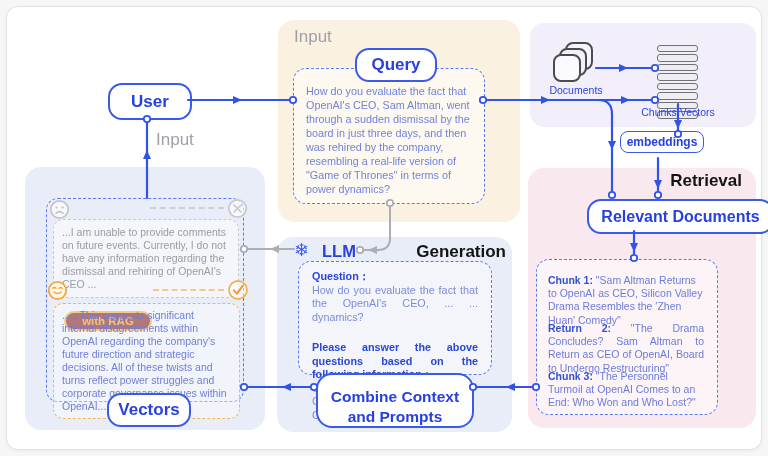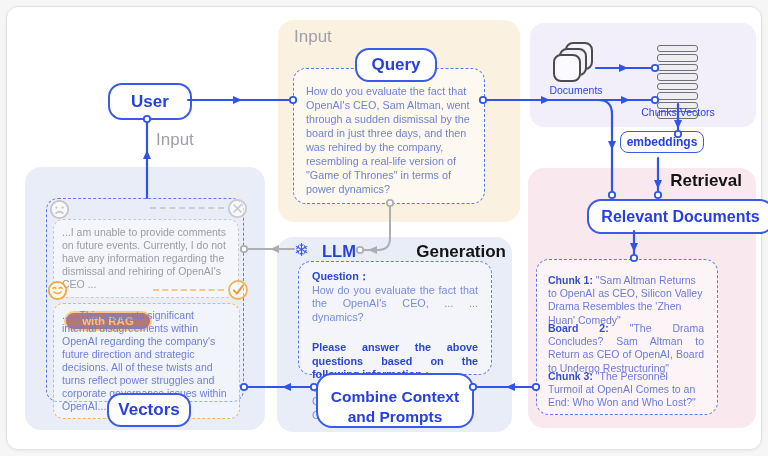--- a/index.html
+++ b/index.html
@@ -78,21 +78,21 @@
   </div>
   <div class="minilabel" style="left:638px;top:106px;width:80px;">Chunks Vectors</div>
   <div class="node" style="left:620px;top:131px;width:82px;height:20px;font-size:12px;border-width:1.8px;border-radius:8px;font-weight:600;">embeddings</div>
 
   <div class="node" style="left:543px;top:199px;width:183px;height:31px;font-size:16px;margin-left:44px;">Relevant Documents</div>
   <div class="dashed" style="left:536px;top:259px;width:180px;height:154px;">
     <div class="chunktext" style="position:absolute;left:11px;top:14px;width:156px;">
       <b>Chunk 1:</b><span> "Sam Altman Returns to OpenAI as CEO, Silicon Valley Drama Resembles the 'Zhen Huan' Comedy"</span>
     </div>
     <div class="chunktext" style="position:absolute;left:11px;top:62px;width:156px;text-align:justify;">
-      <b>Board 2:</b><span> "The Drama Concludes? Sam Altman to Return as CEO of OpenAI, Board to Undergo Restructuring"</span>
+      <b>Return 2:</b><span> "The Drama Concludes? Sam Altman to Return as CEO of OpenAI, Board to Undergo Restructuring"</span>
     </div>
     <div class="chunktext" style="position:absolute;left:11px;top:110px;width:156px;">
       <b>Chunk 3:</b><span> "The Personnel Turmoil at OpenAI Comes to an End: Who Won and Who Lost?"</span>
     </div>
   </div>
 
   <span class="abs" style="left:294px;top:239px;font-size:18px;color:#3b5aec;">❄</span>
   <span class="abs" style="left:322px;top:242px;font-size:16.5px;font-weight:700;color:#2740df;">LLM</span>
   <div class="dashed" style="left:298px;top:261px;width:192px;height:112px;background:rgba(255,255,255,.45);">
     <div class="gentext" style="position:absolute;left:13px;top:8px;width:166px;">

